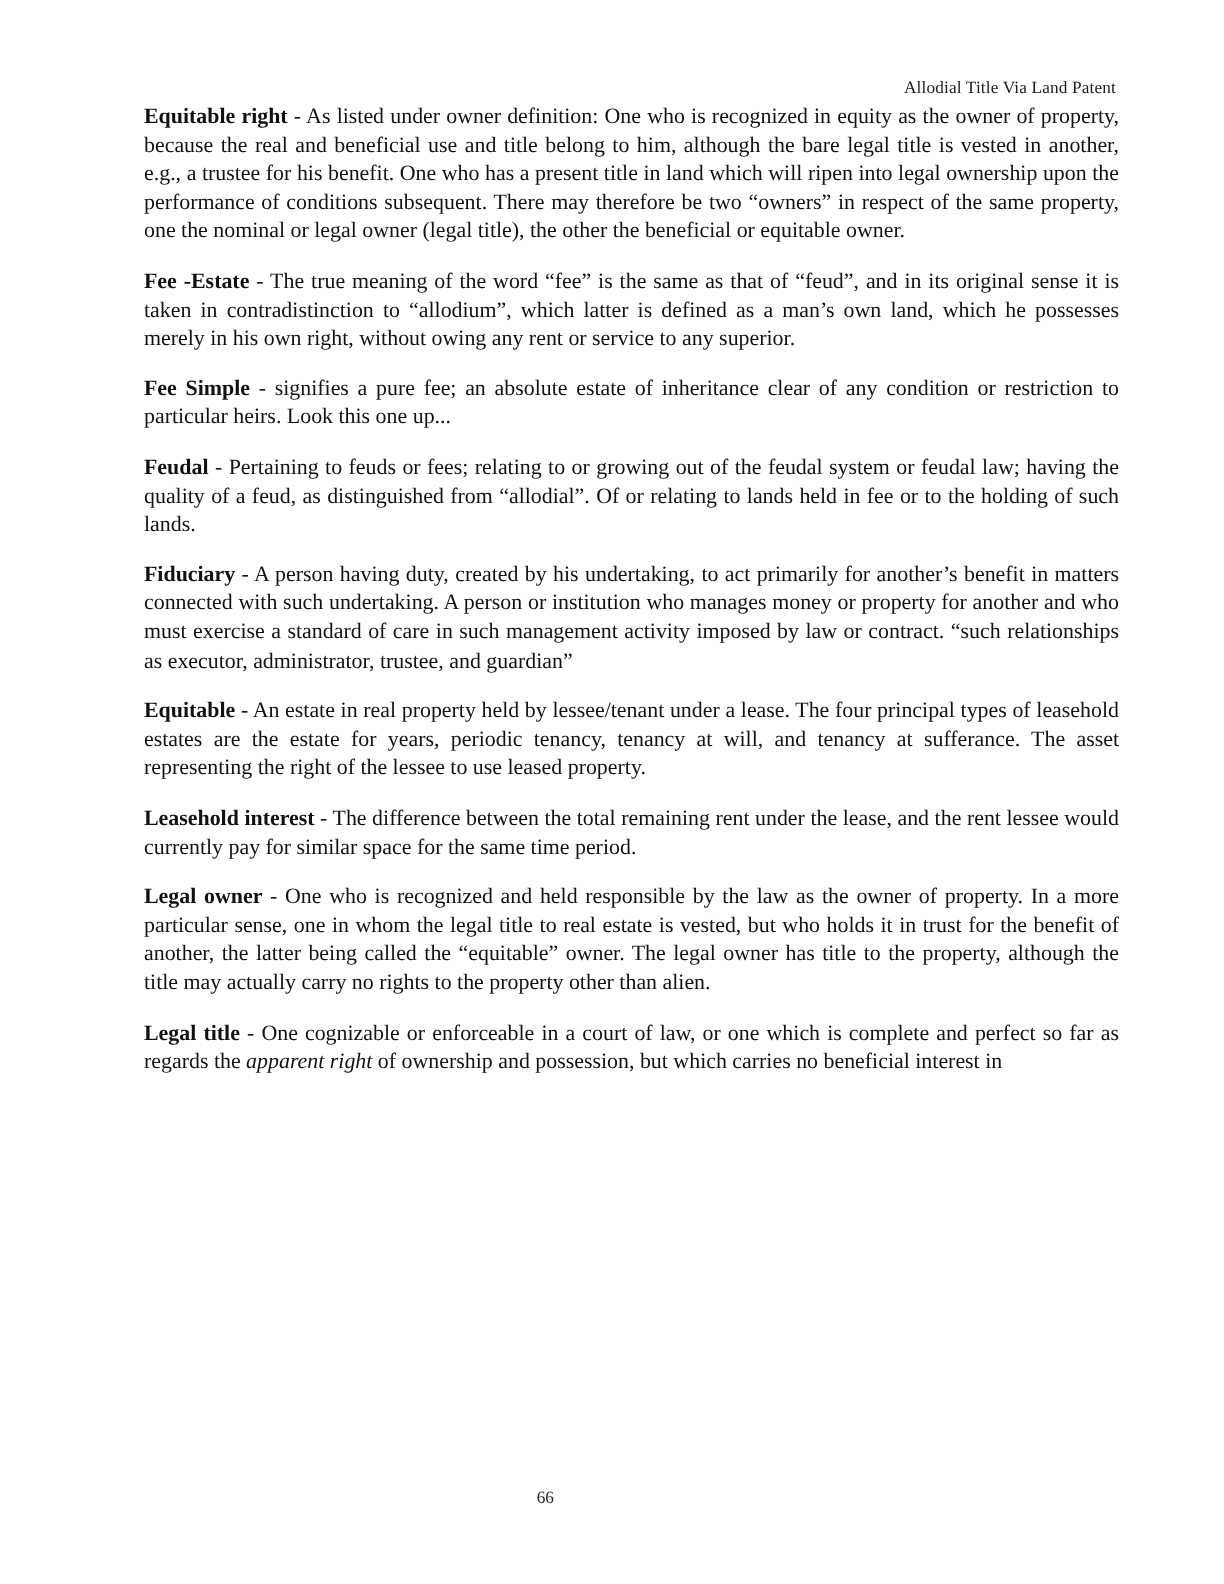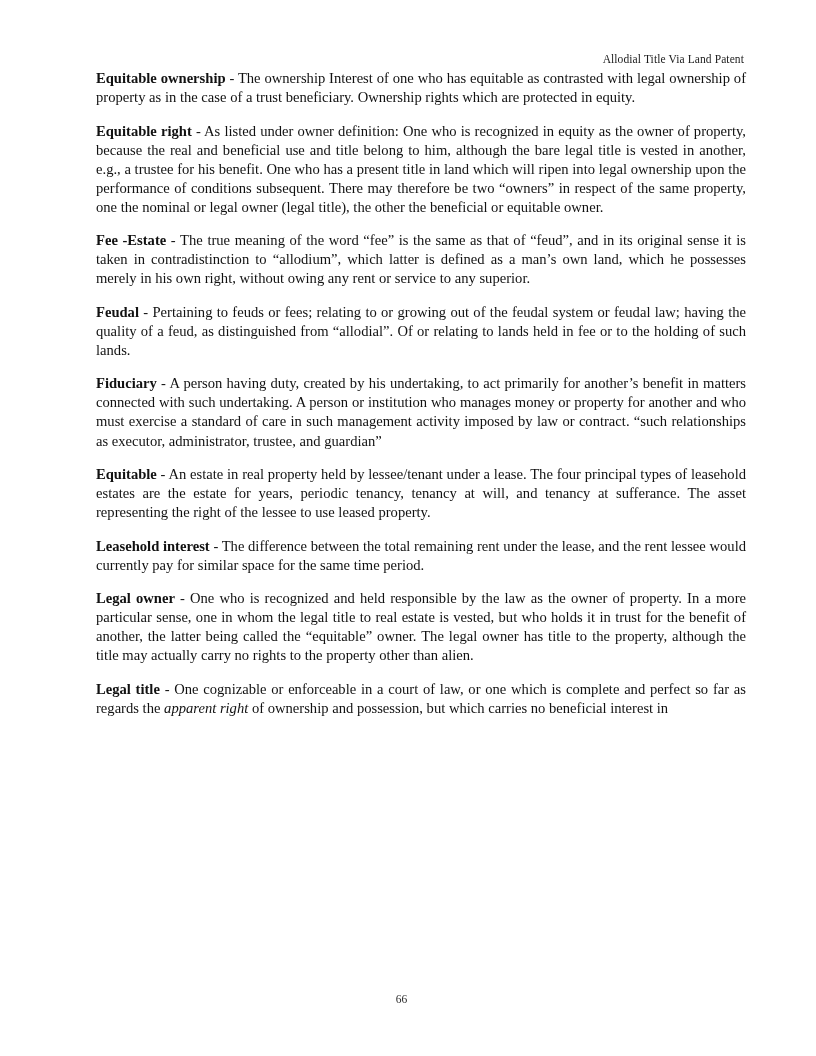--- a/index.html
+++ b/index.html
@@ -55,44 +55,43 @@
     font-style: italic;
   }
   .folio {
     position: absolute;
     top: 993px;
     left: 0;
     width: 727px;
     text-align: center;
     font-size: 11.5px;
     color: #2a2a2a;
-    padding-left: 38px;
   }
 </style>
 </head>
 <body>
 
 <div class="page">
 
   <div class="running-head">Allodial Title Via Land Patent</div>
 
   <div class="body-area">
 
-    <p class="entry">
-      <span class="term">Equitable ownership</span><span> - </span><span>The ownership Interest of one who has equitable as contrasted with legal ownership of property as in the case of a trust beneficiary. Ownership rights which are protected in equity.</span>
-    </p>
 
     <p class="entry">
       <span class="term">Equitable right</span><span> - </span><span>As listed under owner definition: One who is recognized in equity as the owner of property, because the real and beneficial use and title belong to him, although the bare legal title is vested in another, e.g., a trustee for his benefit. One who has a present title in land which will ripen into legal ownership upon the performance of conditions subsequent. There may therefore be two “owners” in respect of the same property, one the nominal or legal owner (legal title), the other the beneficial or equitable owner.</span>
     </p>
 
     <p class="entry">
       <span class="term">Fee -Estate</span><span> - </span><span>The true meaning of the word “fee” is the same as that of “feud”, and in its original sense it is taken in contradistinction to “allodium”, which latter is defined as a man’s own land, which he possesses merely in his own right, without owing any rent or service to any superior.</span>
     </p>
 
+    <p class="entry">
+      <span class="term">Fee Simple</span><span> - </span><span>signifies a pure fee; an absolute estate of inheritance clear of any condition or restriction to particular heirs. Look this one up...</span>
+    </p>
 
     <p class="entry">
       <span class="term">Feudal</span><span> - </span><span>Pertaining to feuds or fees; relating to or growing out of the feudal system or feudal law; having the quality of a feud, as distinguished from “allodial”. Of or relating to lands held in fee or to the holding of such lands.</span>
     </p>
 
 
     <p class="entry">
       <span class="term">Fiduciary</span><span> - </span><span>A person having duty, created by his undertaking, to act primarily for another’s benefit in matters connected with such undertaking. A person or institution who manages money or property for another and who must exercise a standard of care in such management activity imposed by law or contract. “such relationships as executor, administrator, trustee, and guardian”</span>
     </p>
 

